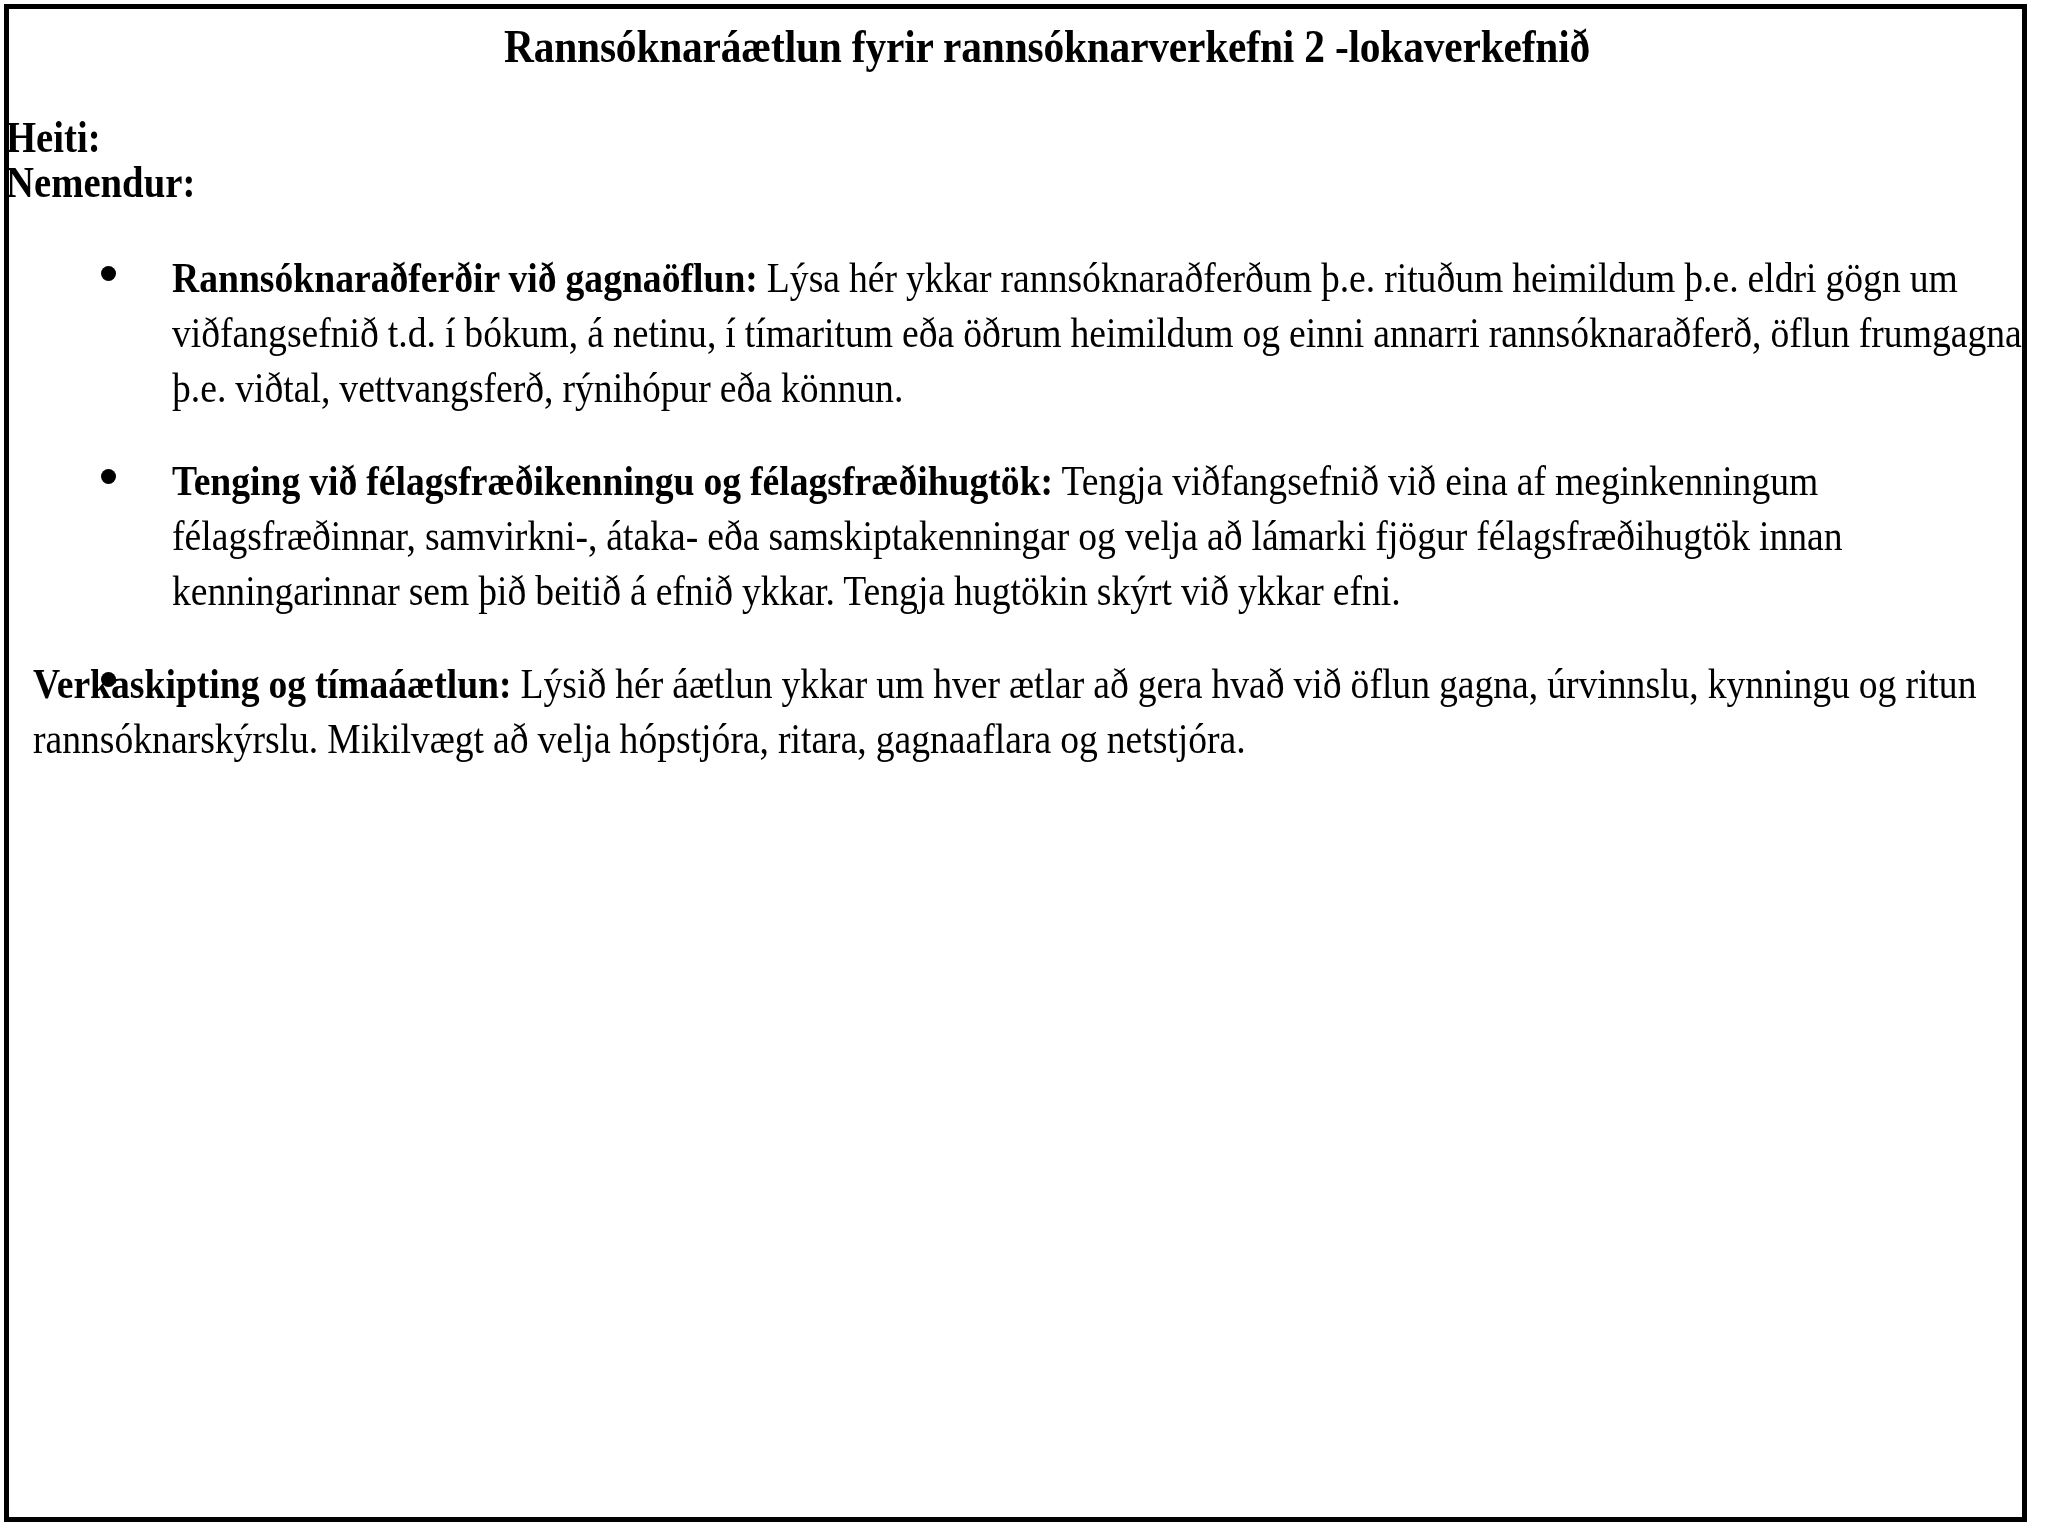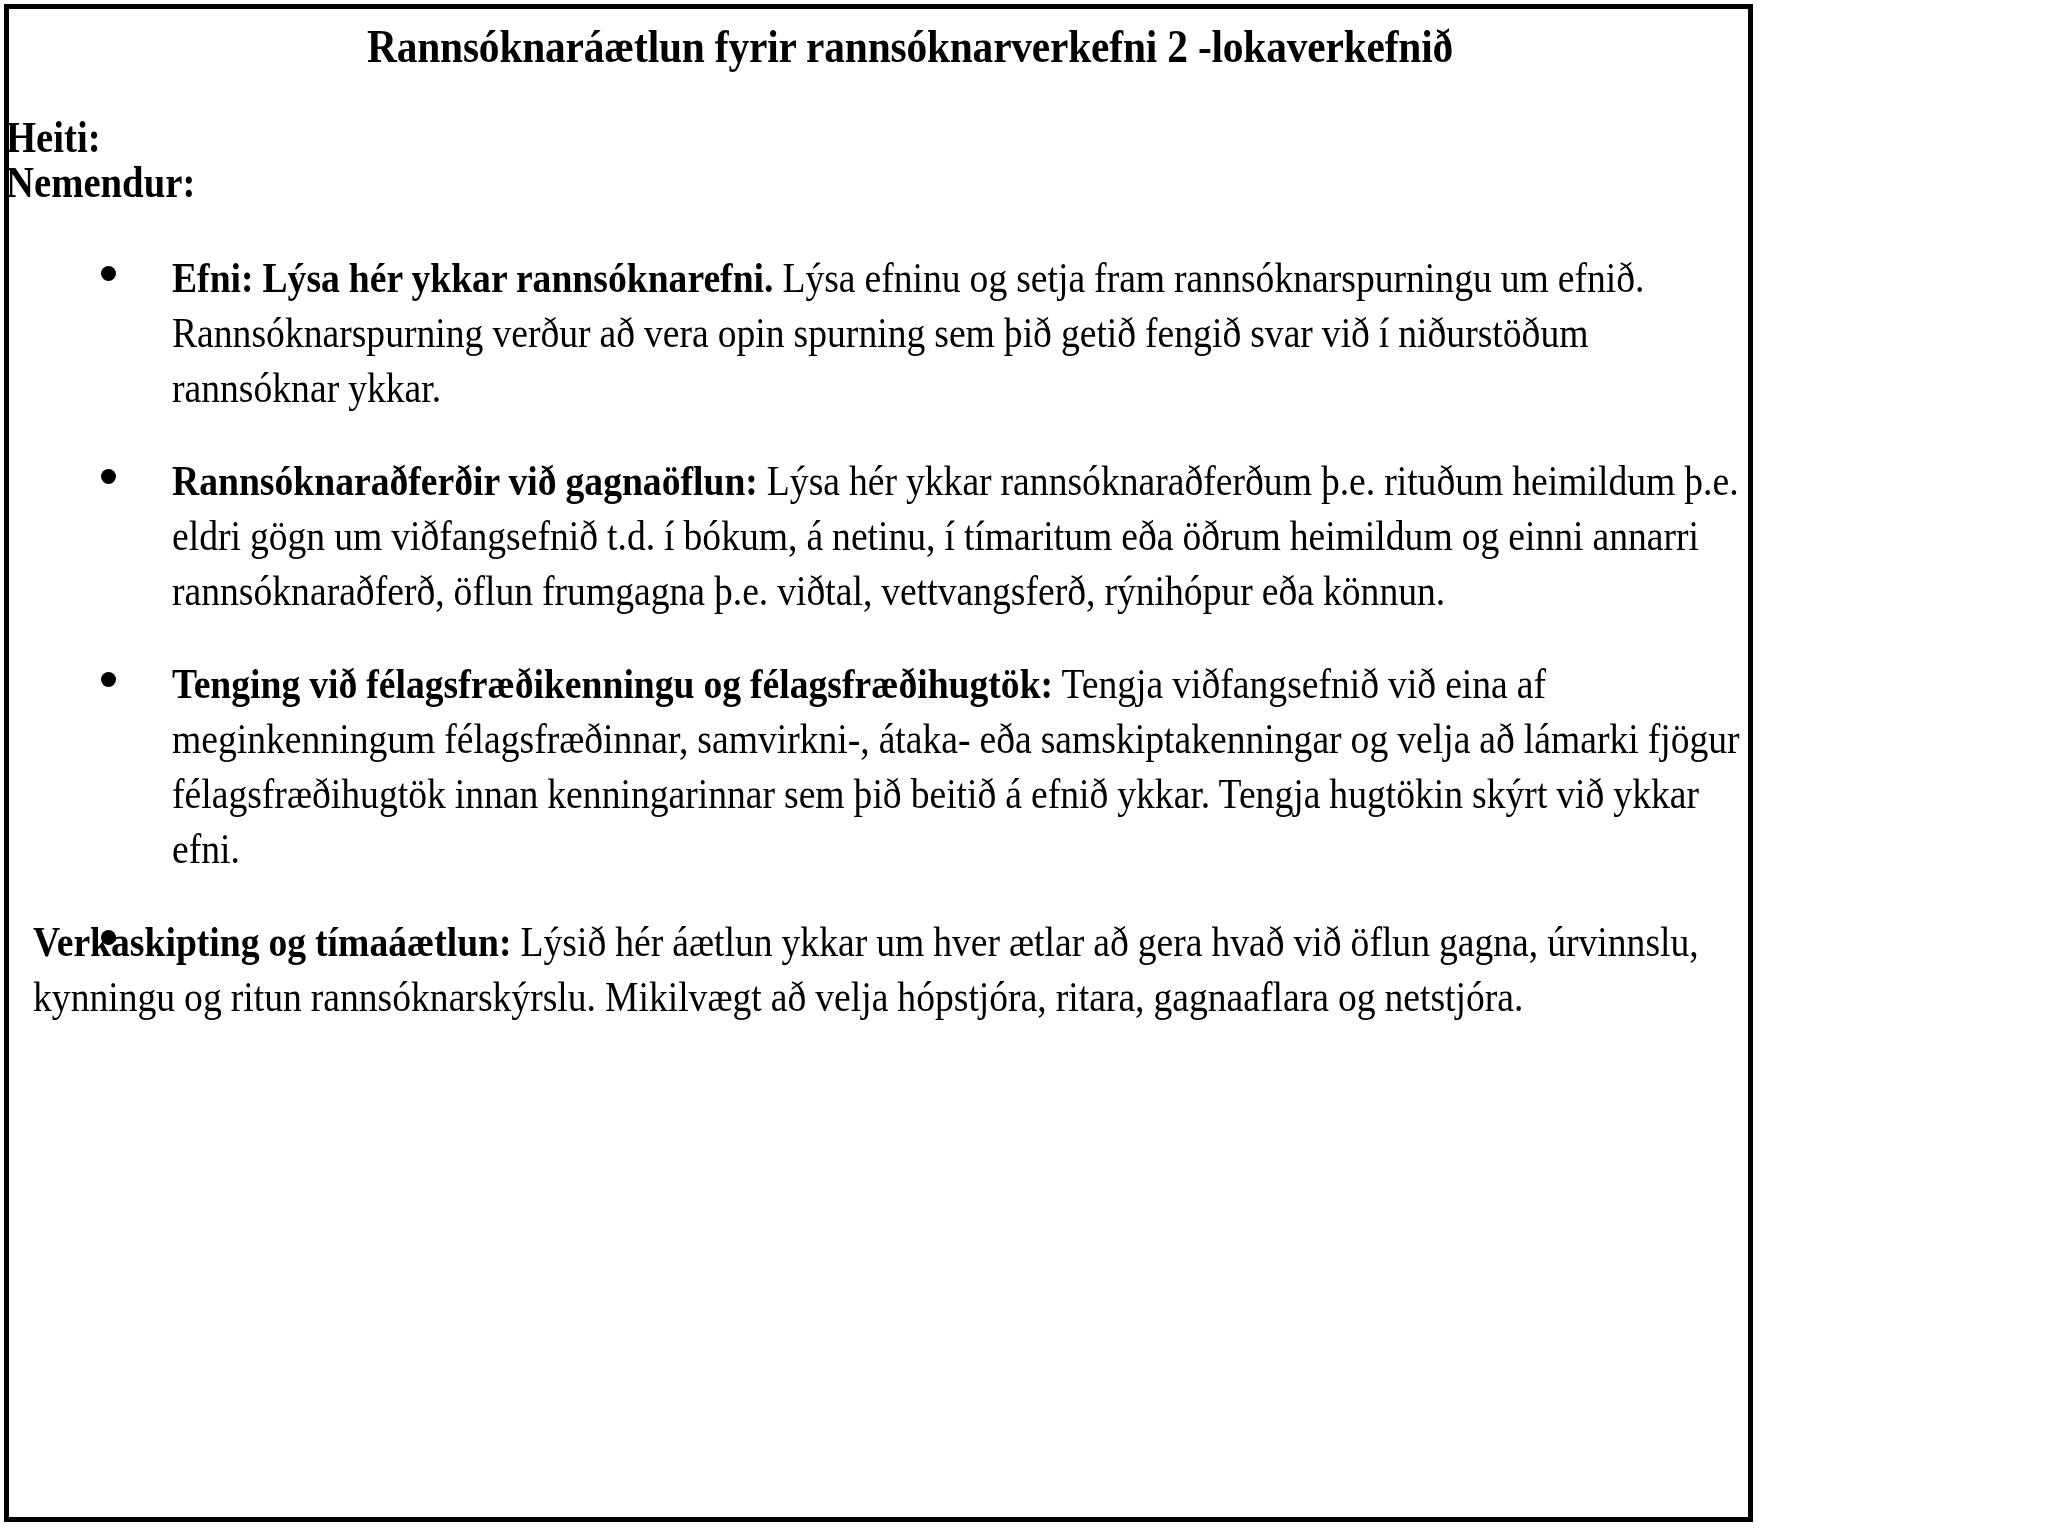--- a/index.html
+++ b/index.html
@@ -13,21 +13,21 @@
     font-family: "Liberation Serif", "DejaVu Serif", serif;
     color: #000000;
     overflow: hidden;
   }
 
   
   #doc-frame {
     position: absolute;
     left: 4px;
     top: 4px;
-    width: 1749px;
+    width: 2023px;
     height: 1518px;
     border: 5px solid #000000;
     box-sizing: border-box;
     background: #ffffff;
     overflow: hidden;
   }
 
   #doc-inner {
     position: relative;
     width: 100%;
@@ -110,26 +110,20 @@
 
     <div class="doc-title">Rannsóknaráætlun fyrir rannsóknarverkefni 2 -lokaverkefnið</div>
 
     <div class="label-block">
       <div class="field-label">Heiti:</div>
       <div class="field-label">Nemendur:</div>
     </div>
 
     <ul class="bullets">
 
-      <li>
-        <span class="bullet-dot"></span>
-        <div class="bullet-text">
-          <b>Efni: Lýsa hér ykkar rannsóknarefni.</b><span> Lýsa efninu og setja fram rannsóknarspurningu um efnið. Rannsóknarspurning verður að vera opin spurning sem þið getið fengið svar við í niðurstöðum rannsóknar ykkar.</span>
-        </div>
-      </li>
 
       <li>
         <span class="bullet-dot"></span>
         <div class="bullet-text">
           <b>Rannsóknaraðferðir við gagnaöflun:</b><span> Lýsa hér ykkar rannsóknaraðferðum  þ.e. rituðum heimildum þ.e. eldri gögn um viðfangsefnið t.d. í bókum, á netinu, í tímaritum eða öðrum heimildum og einni annarri rannsóknaraðferð, öflun frumgagna þ.e. viðtal, vettvangsferð, rýnihópur eða könnun.</span>
         </div>
       </li>
 
 
       <li>

